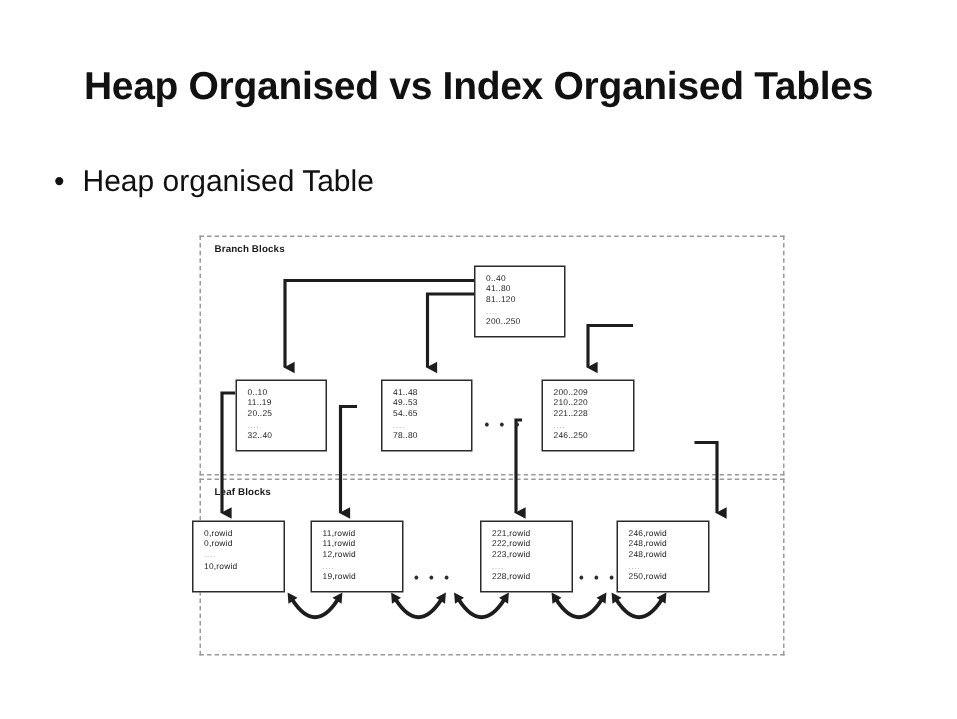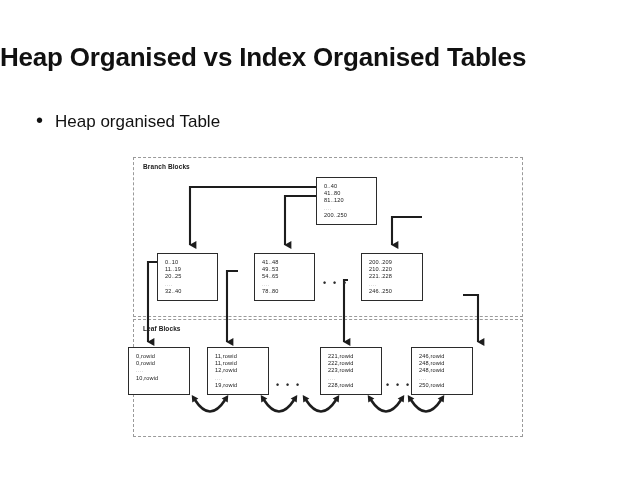--- a/index.html
+++ b/index.html
@@ -22,20 +22,21 @@
     width: 638px;
     height: 479px;
     background: #ffffff;
   }
 
   .slide-title {
     position: absolute;
     left: 0;
     top: 42px;
     width: 638px;
+    text-align: center;
     font-size: 26px;
     font-weight: 600;
     letter-spacing: -0.2px;
     color: #111111;
     white-space: nowrap;
   }
 
   .bullet-row {
     position: absolute;
     left: 36px;
@@ -44,21 +45,21 @@
     display: flex;
     align-items: baseline;
     gap: 12px;
   }
   .bullet-dot {
     font-size: 20px;
     line-height: 1;
     color: #111111;
   }
   .bullet-text {
-    font-size: 17px;
+    font-size: 20px;
     color: #111111;
     white-space: nowrap;
   }
 
   
   .diagram {
     position: absolute;
     left: 133px;
     top: 157px;
     width: 390px;

